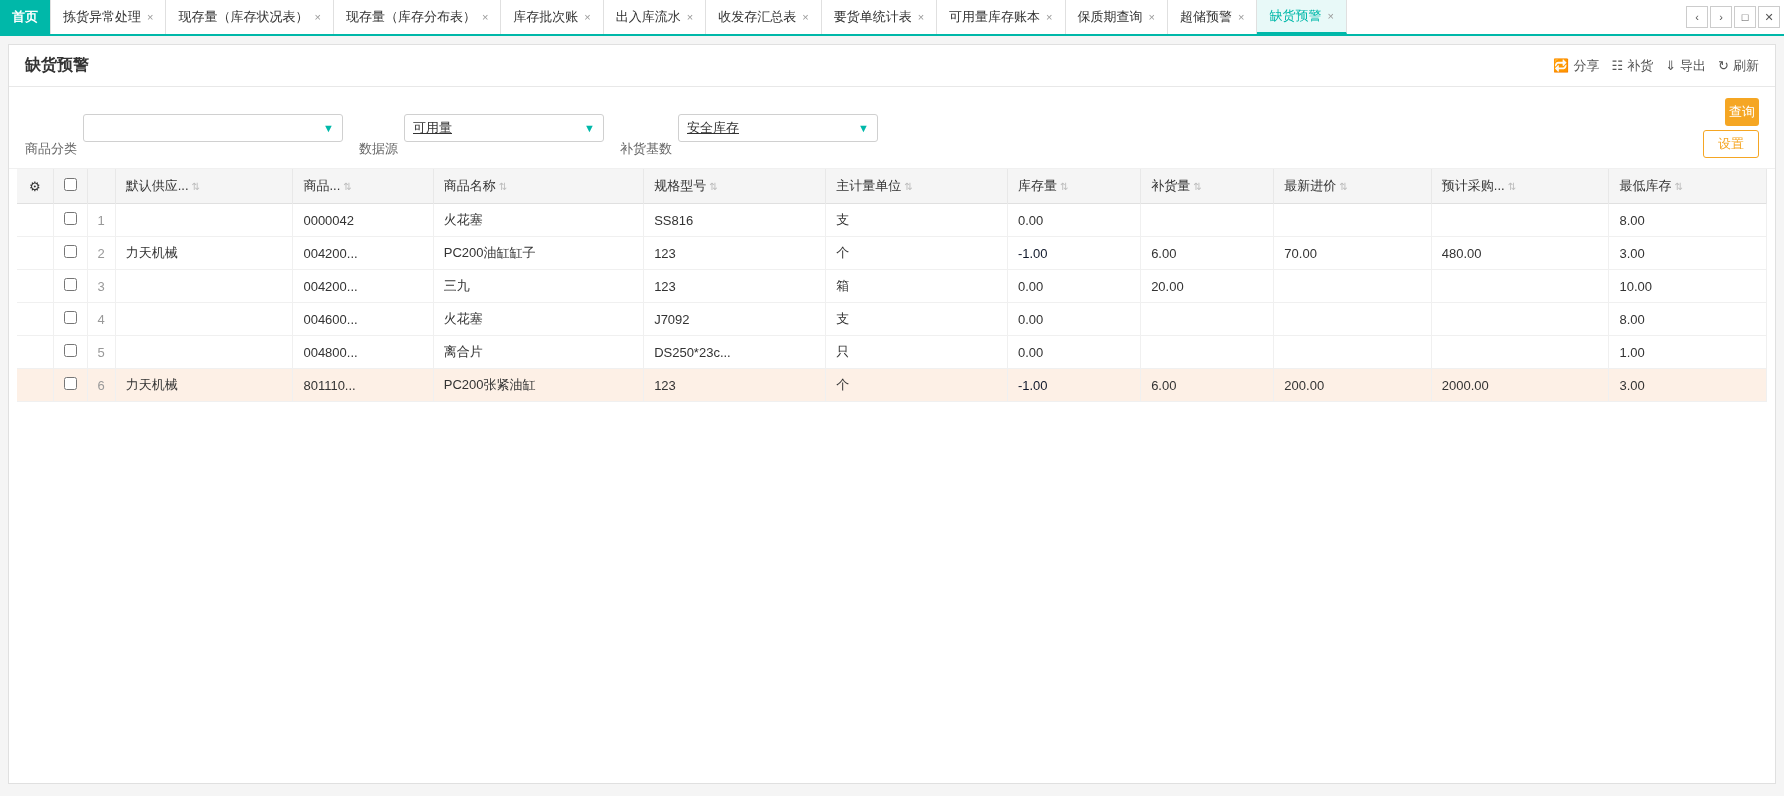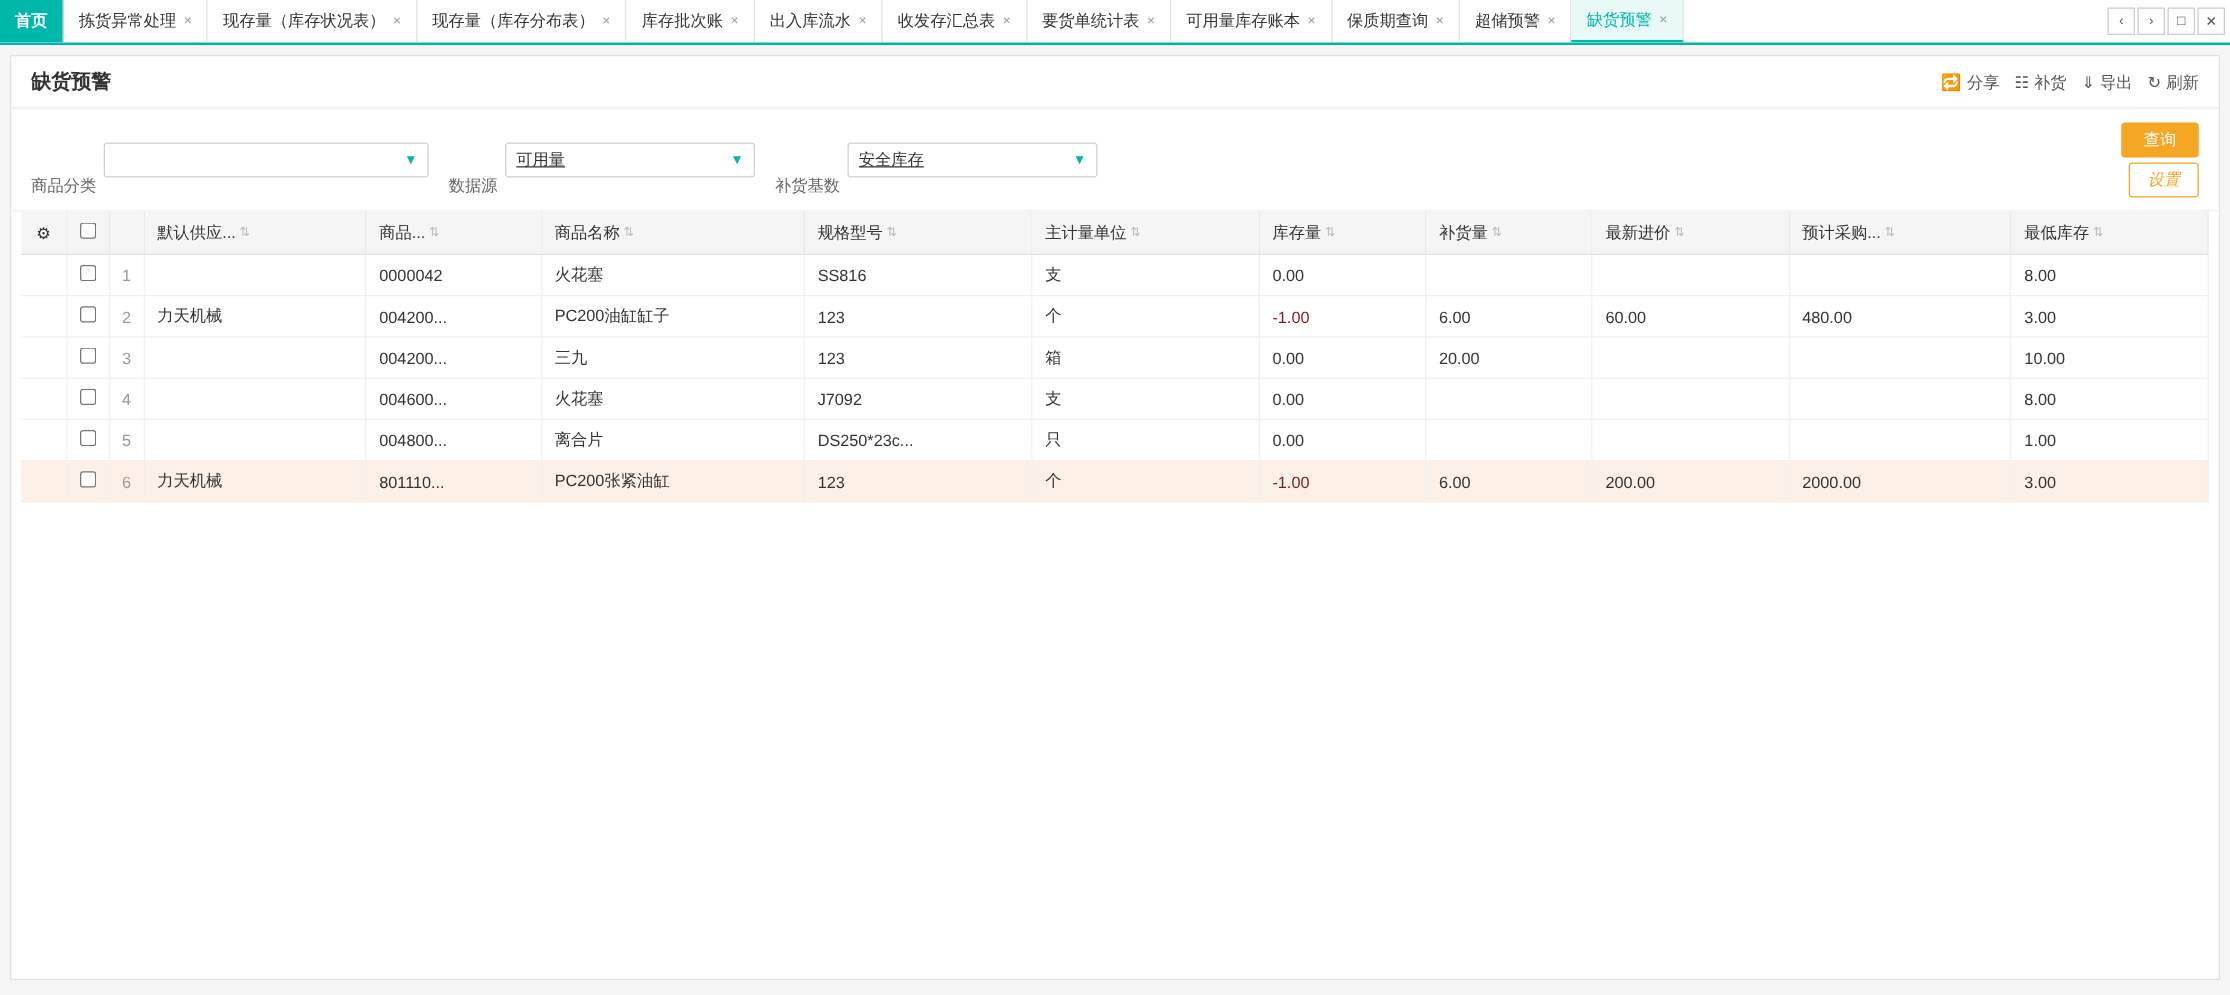--- a/index.html
+++ b/index.html
@@ -119,35 +119,34 @@
       height: 28px;
     }
     .filter-select-value { color: #333; text-decoration: underline; }
     .filter-select-arrow { color: #00b8a9; font-size: 11px; }
 
     .query-btn {
       background: #f5a623;
       color: #fff;
       border: none;
       border-radius: 3px;
-      padding: 5px 18px;
+      padding: 5px 4px;
       cursor: pointer;
       font-size: 13px;
       height: 28px;
     }
     .settings-btn {
       background: #fff;
       color: #f5a623;
       border: 1px solid #f5a623;
       border-radius: 3px;
       padding: 4px 14px;
       cursor: pointer;
       font-size: 13px;
       height: 28px;
-      font-style: italic;
     }
     .filter-actions {
       margin-left: auto;
       display: flex;
       flex-direction: column;
       gap: 4px;
       align-items: flex-end;
     }
 
     
@@ -191,21 +190,21 @@
       border-right: 1px solid #f0f0f0;
     }
     .row-num { color: #999; text-align: center; }
     .cb-cell { text-align: center; }
     input[type=checkbox] { cursor: pointer; accent-color: #00b8a9; }
 
     
     .gear-col { width: 36px; text-align: center; }
 
     
-    .neg { color: #7f1d1d; }
+    .neg { color: #0f172a; }
   </style>
 </head>
 <body>
 
 <div class="tab-bar">
 
   <div class="tab-item">首页</div>
     <div class="tab-item">拣货异常处理<span class="tab-close">×</span></div>
     <div class="tab-item">现存量（库存状况表）<span class="tab-close">×</span></div>
     <div class="tab-item">现存量（库存分布表）<span class="tab-close">×</span></div>
@@ -325,21 +324,21 @@
       <input type="checkbox" style="">
     </td>
     <td class="row-num">2</td>
     <td>力天机械</td>
     <td>004200...</td>
     <td>PC200油缸缸子</td>
     <td>123</td>
     <td>个</td>
     <td class="neg">-1.00</td>
     <td>6.00</td>
-    <td>60.00</td>
+    <td>70.00</td>
     <td>480.00</td>
     <td>3.00</td>
   </tr>
           <tr>
     <td class="gear-col"></td>
     <td class="cb-cell">
       <input type="checkbox" style="">
     </td>
     <td class="row-num">3</td>
     <td></td>

